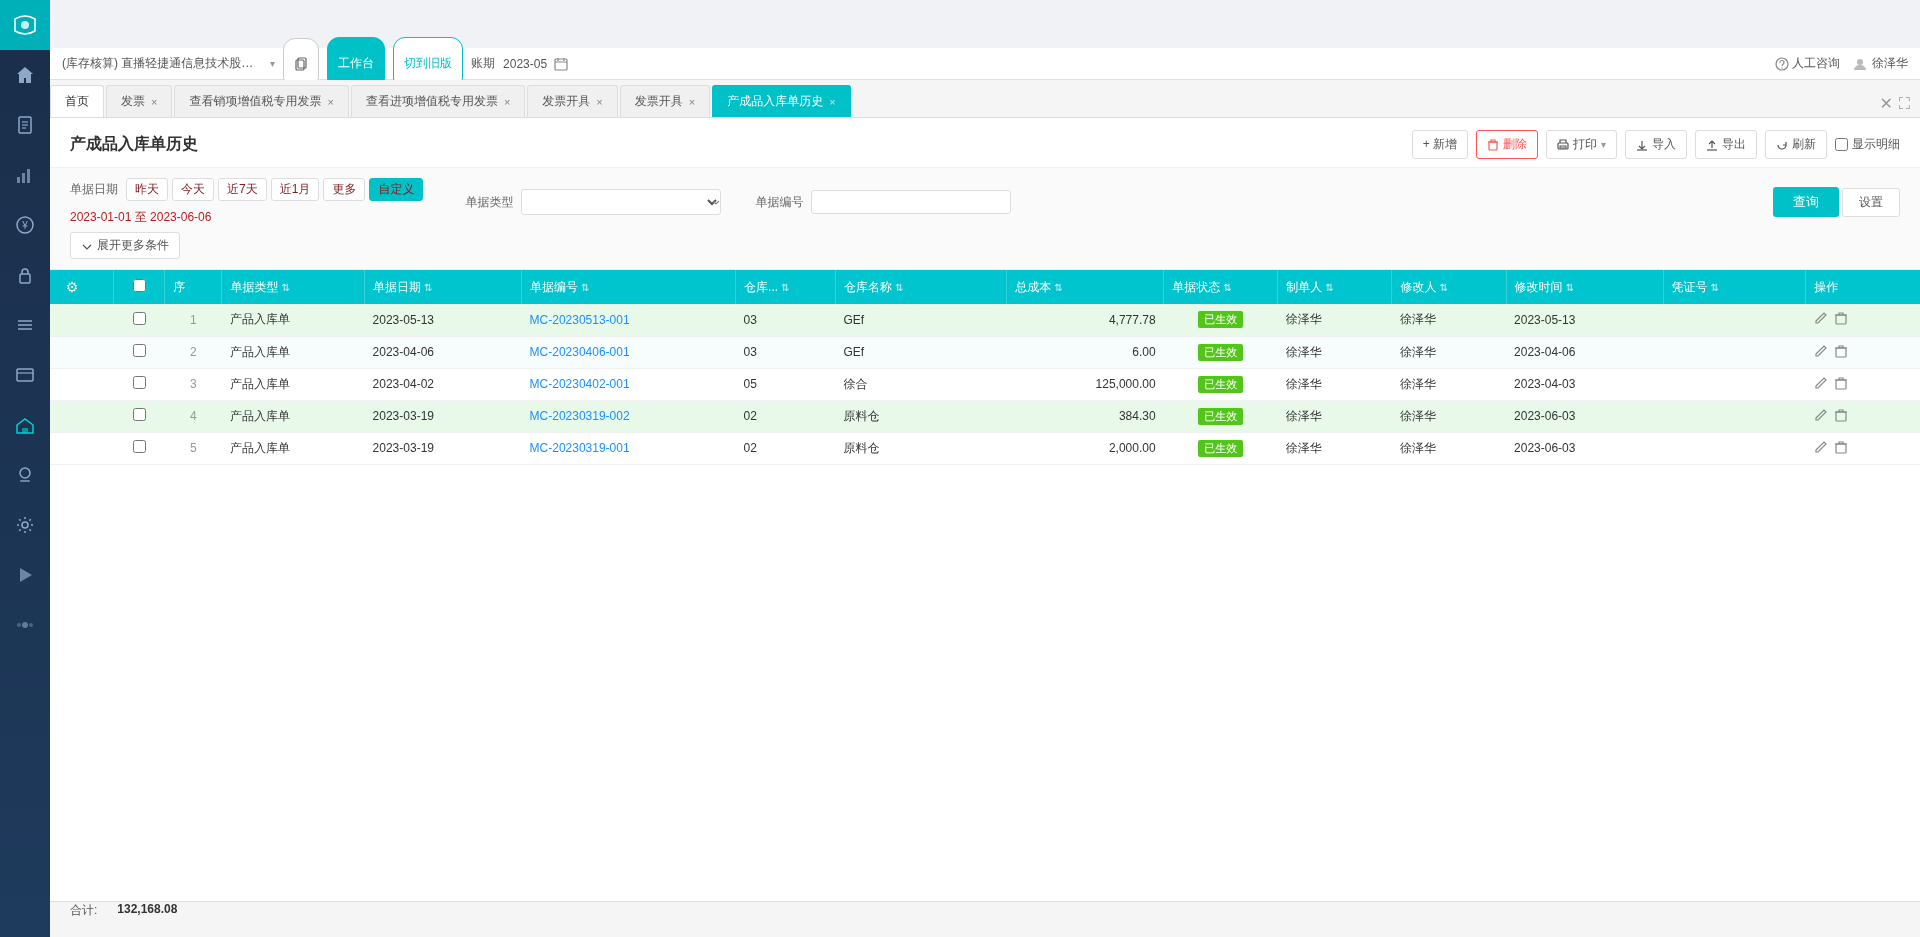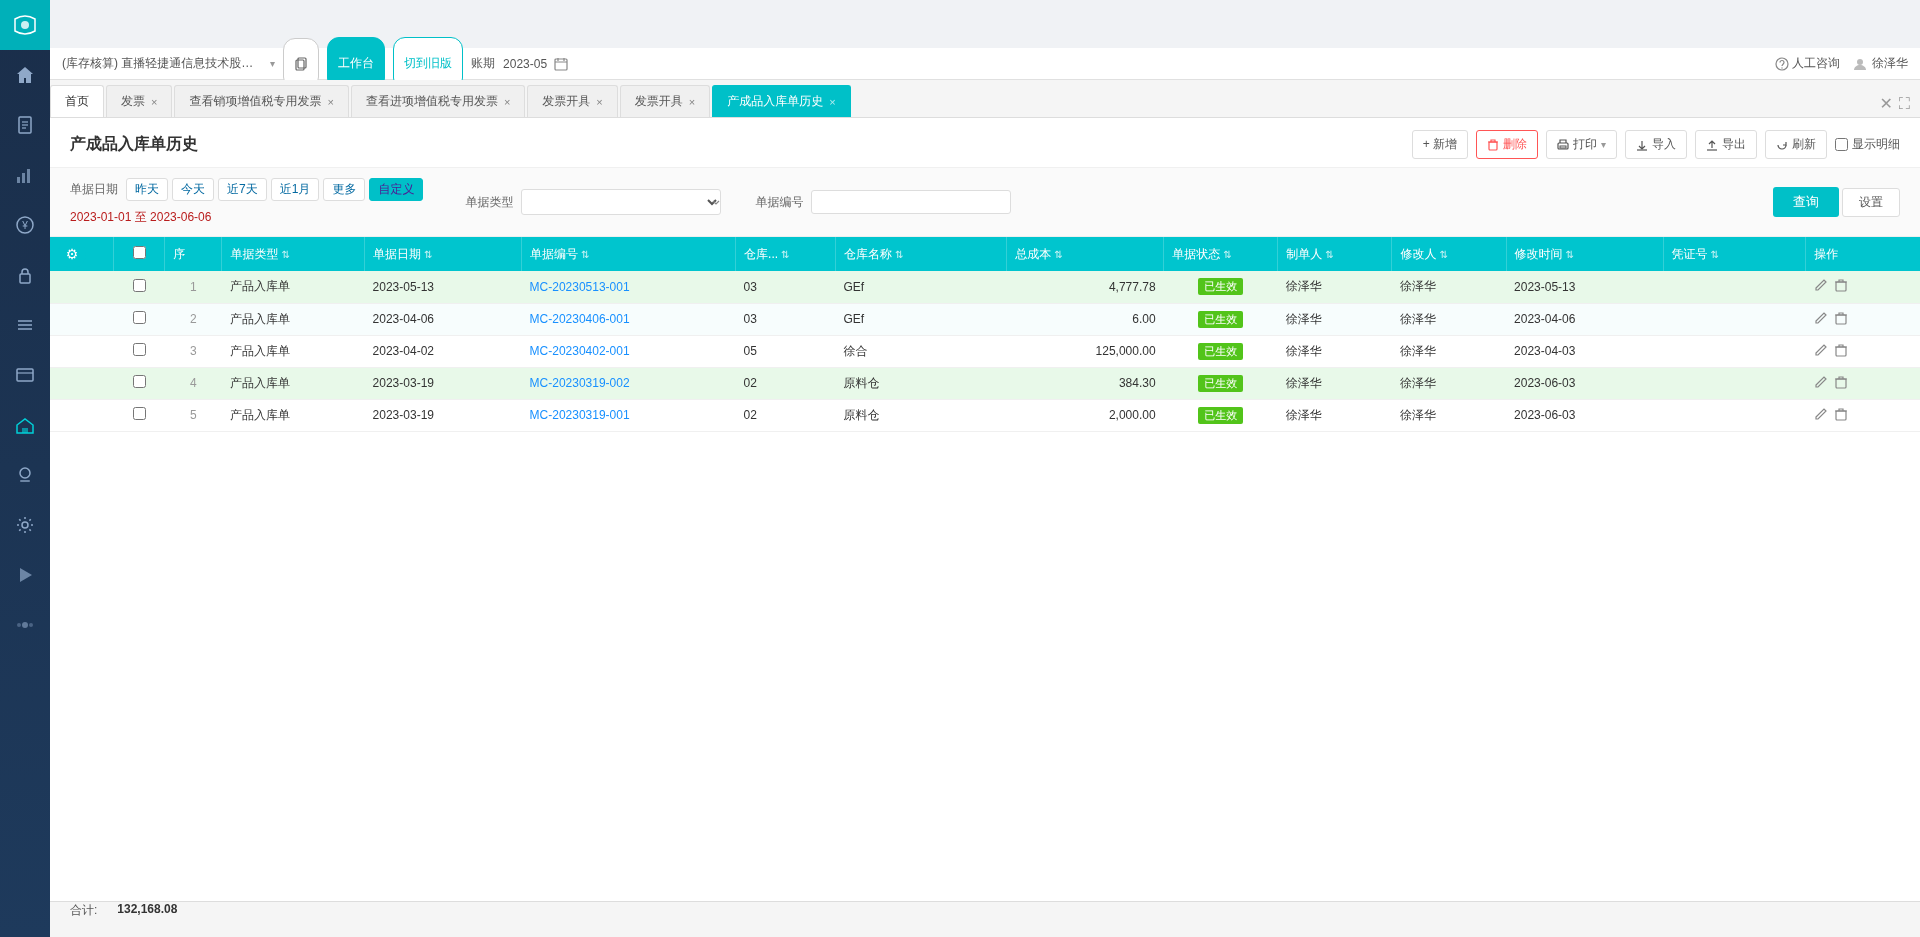--- a/index.html
+++ b/index.html
@@ -225,25 +225,25 @@
       display: flex;
       gap: 4px;
     }
     .date-btn {
       padding: 2px 8px;
       border: 1px solid #ddd;
       border-radius: 3px;
       background: #fff;
       cursor: pointer;
       font-size: 12px;
-      color: #0369a1;
+      color: #7f1d1d;
     }
     .date-btn.active {
       background: #00c0c8;
-      color: #4c1d95;
+      color: #7f1d1d;
       border-color: #00c0c8;
     }
     .filter-date-range {
       font-size: 12px;
       color: #b91c1c;
       margin-top: 4px;
     }
     .filter-select {
       padding: 4px 8px;
       border: 1px solid #ddd;
@@ -696,20 +696,28 @@
 
         <div class="filter-group" style="margin-left:20px;">
           <span class="filter-group-label">单据编号</span>
           <input type="text" class="filter-input" style="">
         </div>
 
         <div style="margin-left:auto;display:flex;gap:3px;align-items:center;">
           <button class="query-btn">查询</button>
           <button class="setting-btn">设置</button>
         </div>
+      </div>
+      <div class="filter-bottom-row">
+        <button class="expand-btn">
+          <svg width="12" height="12" viewBox="0 0 12 12" fill="none">
+              <path d="M2 5l4 4 4-4" stroke="#555" stroke-width="1.2"></path>
+            </svg>
+          <span>展开更多条件</span>
+        </button>
       </div>
     </div>
 
     <div class="table-container">
       <table>
         <thead>
           <tr>
             <th class="th-settings">
               <div class="settings-gear">⚙</div>
             </th>

